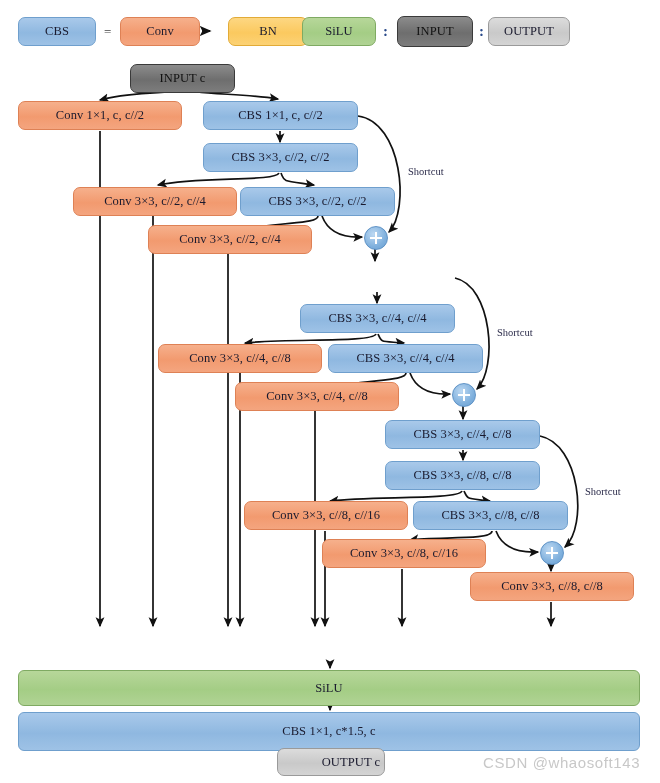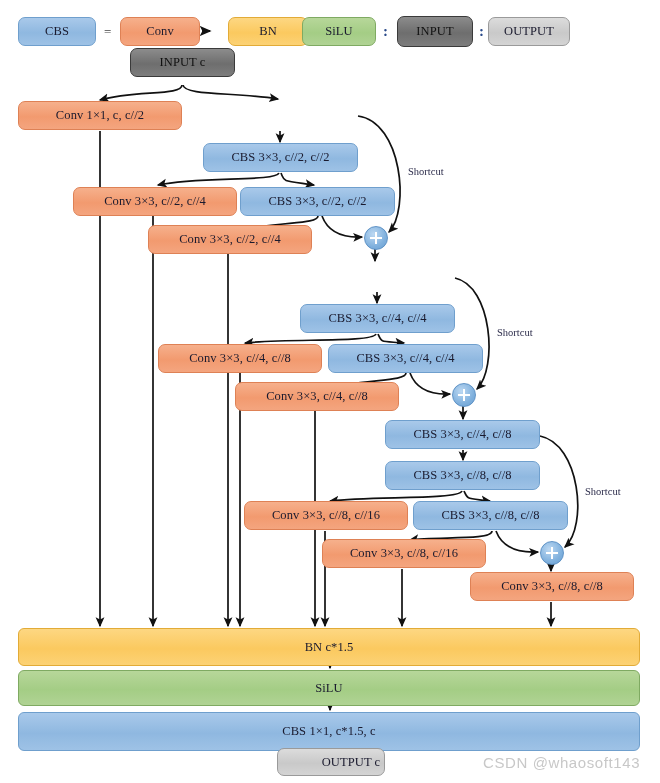--- a/index.html
+++ b/index.html
@@ -187,24 +187,25 @@
   <div class="node silu" style="left:302px;top:17px;width:74px;height:29px;">SiLU</div>
 
   <div class="legend-sep" style="left:383px;top:23px;">:</div>
 
   <div class="node inputbox" style="left:397px;top:16px;width:76px;height:31px;">INPUT</div>
 
   <div class="legend-sep" style="left:479px;top:23px;">:</div>
 
   <div class="node outputbox" style="left:488px;top:17px;width:82px;height:29px;">OUTPUT</div>
 
-  <div class="node inputbox" style="left:130px;top:48px;width:105px;height:29px;">INPUT c</div>
+  <div class="node inputbox" style="left:130px;top:64px;width:105px;height:29px;">INPUT c</div>
 
   <div class="node conv" style="left:18px;top:101px;width:164px;height:29px;">Conv 1×1, c, c//2</div>
 
+  <div class="node cbs" style="left:203px;top:101px;width:155px;height:29px;">CBS 1×1, c, c//2</div>
 
   <div class="node cbs" style="left:203px;top:143px;width:155px;height:29px;">CBS 3×3, c//2, c//2</div>
 
   <div class="shortcut-label" style="left:408px;top:166px;">Shortcut</div>
 
   <div class="node conv" style="left:73px;top:187px;width:164px;height:29px;">Conv 3×3, c//2, c//4</div>
 
   <div class="node cbs" style="left:240px;top:187px;width:155px;height:29px;">CBS 3×3, c//2, c//2</div>
 
   <div class="node conv" style="left:148px;top:225px;width:164px;height:29px;">Conv 3×3, c//2, c//4</div>
@@ -233,21 +234,20 @@
   <div class="node conv" style="left:244px;top:501px;width:164px;height:29px;">Conv 3×3, c//8, c//16</div>
 
   <div class="node cbs" style="left:413px;top:501px;width:155px;height:29px;">CBS 3×3, c//8, c//8</div>
 
   <div class="node conv" style="left:322px;top:539px;width:164px;height:29px;">Conv 3×3, c//8, c//16</div>
 
   <div class="plus" style="left:540px;top:541px;"></div>
 
   <div class="node conv" style="left:470px;top:572px;width:164px;height:29px;">Conv 3×3, c//8, c//8</div>
 
-  <div class="node bn bar" style="left:18px;top:628px;width:622px;height:38px;">BN c*1.5</div>
 
   <div class="node silu bar" style="left:18px;top:670px;width:622px;height:36px;">SiLU</div>
 
   <div class="node cbs bar" style="left:18px;top:712px;width:622px;height:39px;">CBS 1×1, c*1.5, c</div>
 
   <div class="node outputbox" style="left:277px;top:748px;width:108px;height:28px;padding-left:40px;">OUTPUT c</div>
 
   <div class="watermark" style="left:483px;top:754px;">CSDN @whaosoft143</div>
 
 </div>

